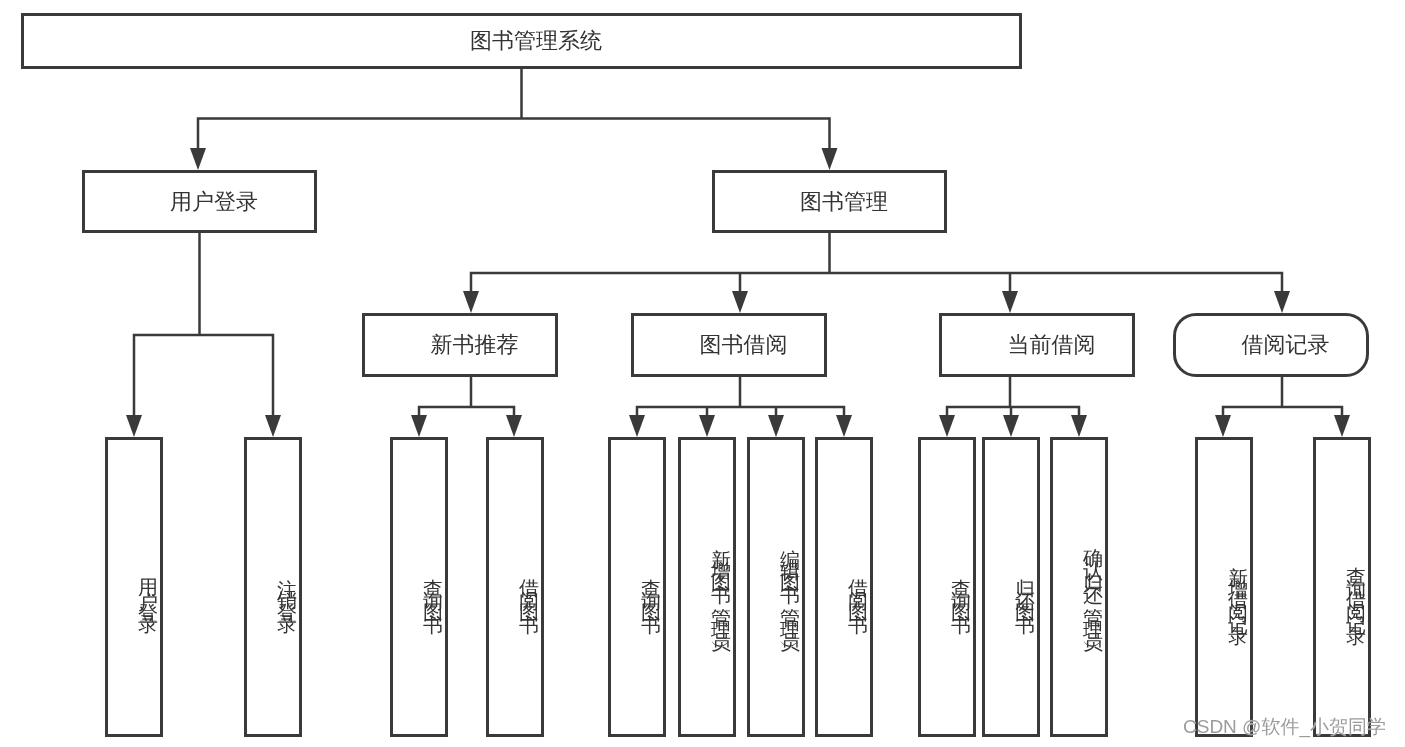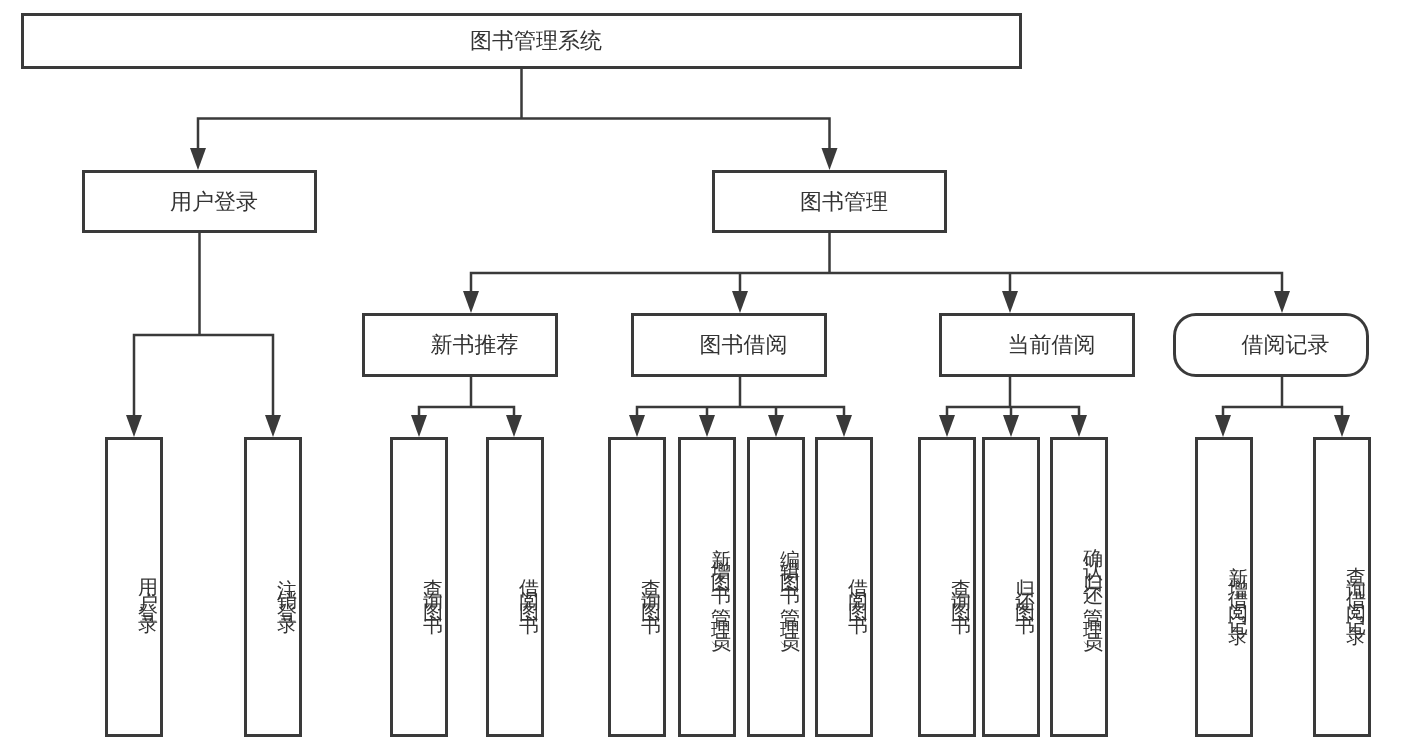--- a/index.html
+++ b/index.html
@@ -176,13 +176,14 @@
     <span class="vtext">确认归还（管理员）</span>
   </div>
 
   <div class="node node-leaf" style="left:1195px;">
     <span class="vtext">新增借阅记录</span>
   </div>
   <div class="node node-leaf" style="left:1313px;">
     <span class="vtext">查询借阅记录</span>
   </div>
 
+  <div class="watermark">CSDN @软件_小贺同学</div>
 </div>
 
 </body></html>

